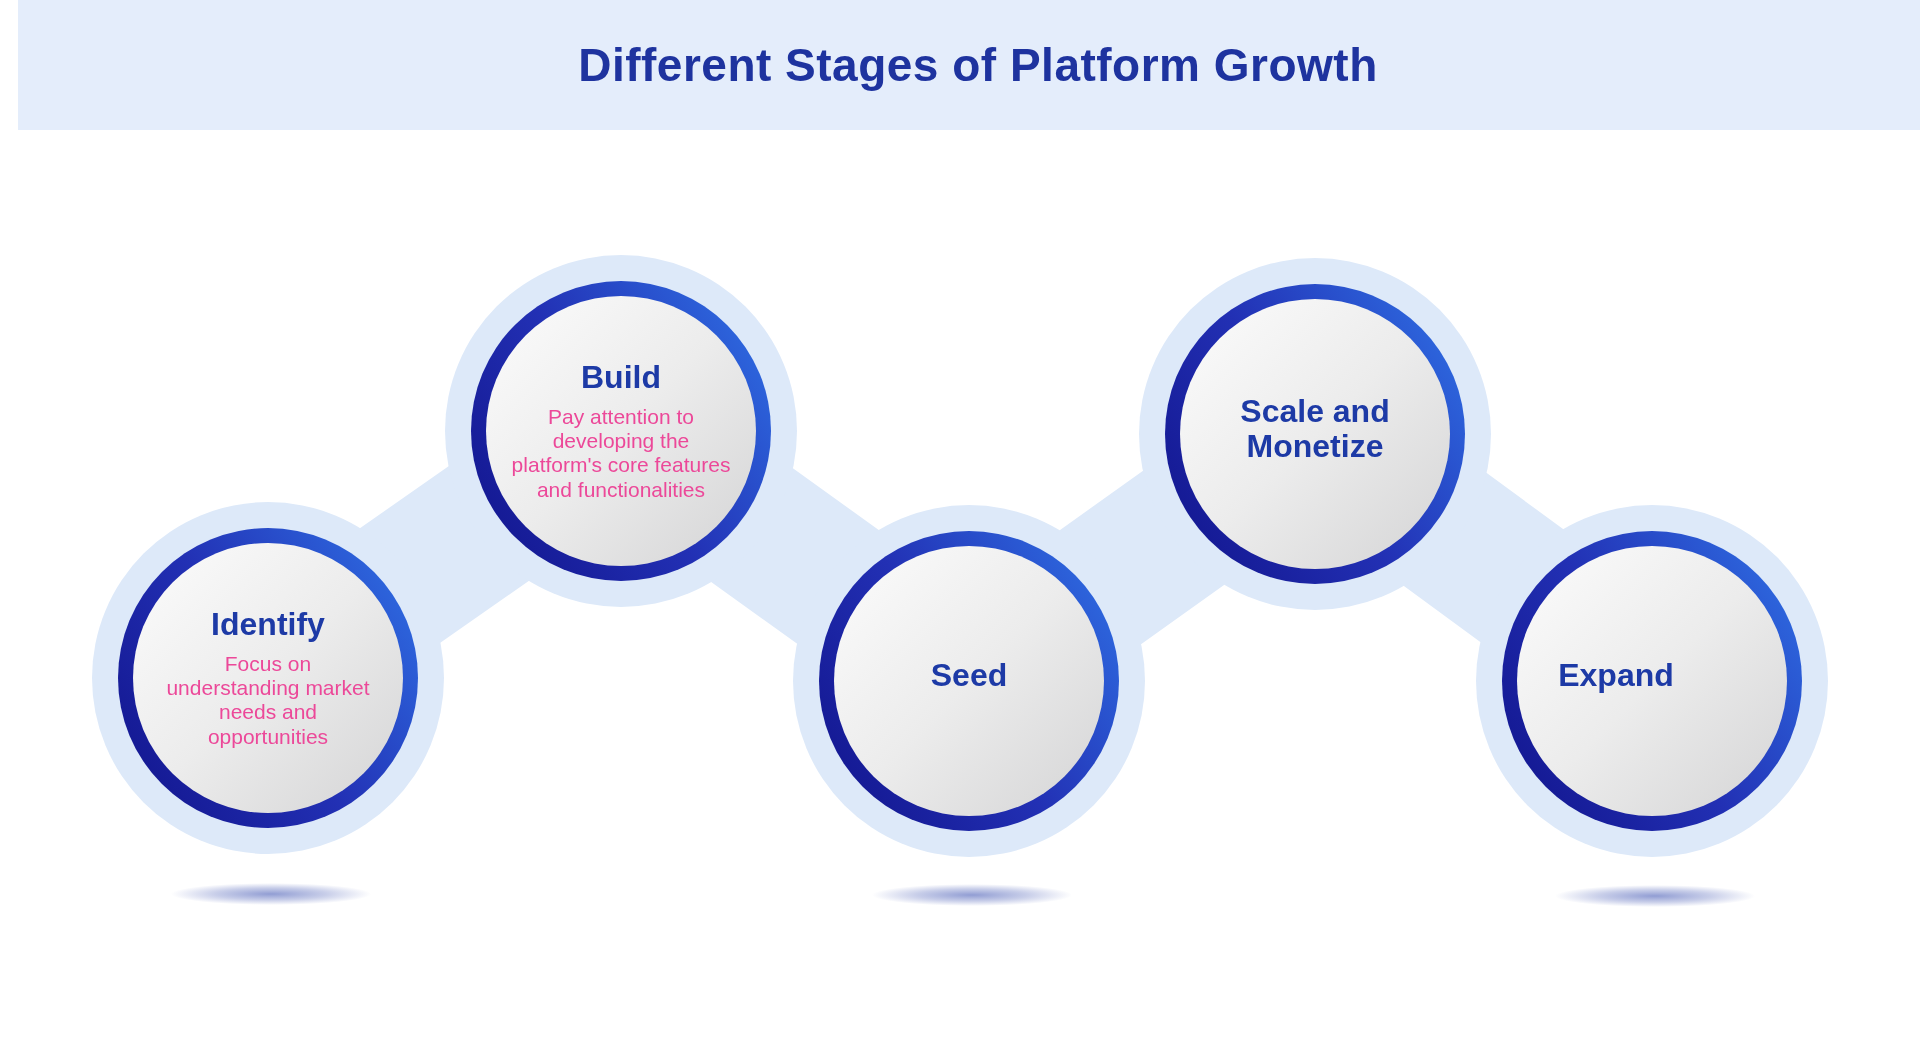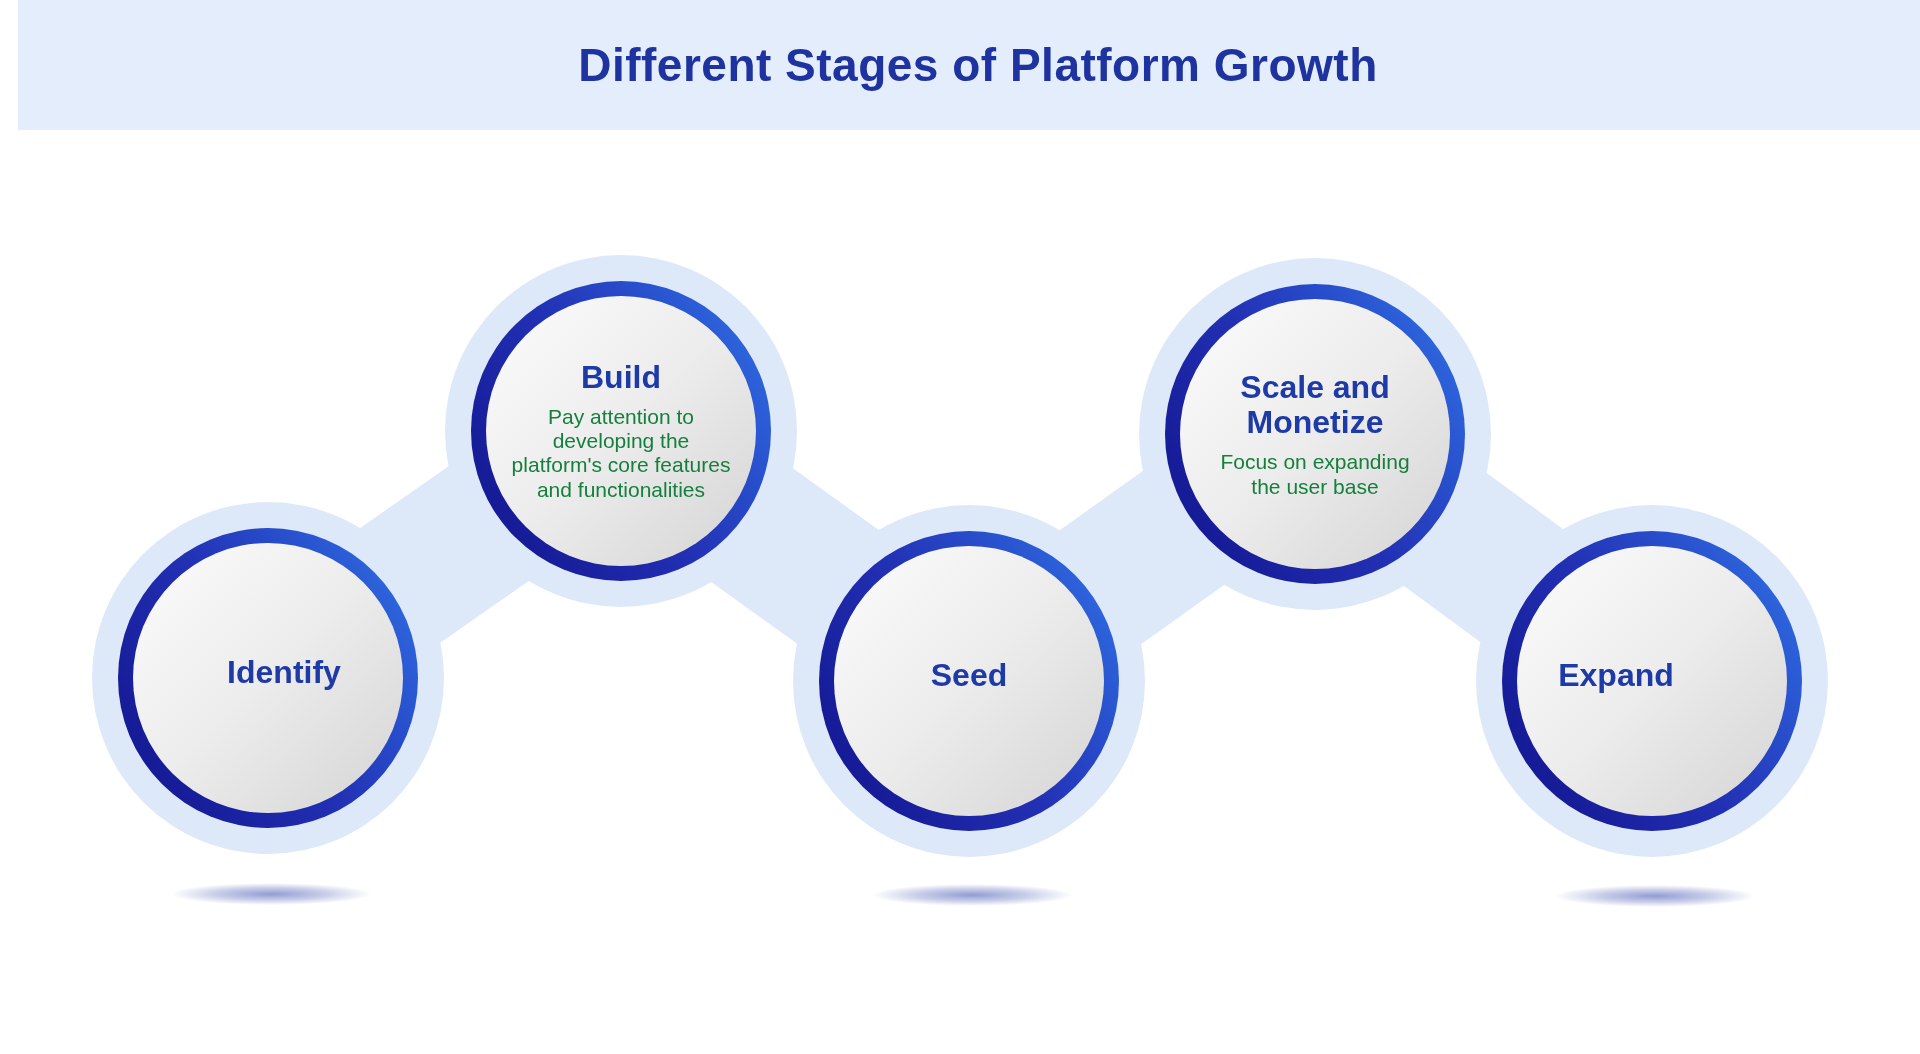--- a/index.html
+++ b/index.html
@@ -21,21 +21,21 @@
     position:absolute;width:250px;
     transform:translate(-50%,-50%);
     display:flex;flex-direction:column;align-items:center;justify-content:center;
     text-align:center;
   }
   .stage-title{
     font-size:32px;font-weight:700;color:#1d3aa6;line-height:1.1;
     white-space:pre-line;margin:0 0 10px 0;
   }
   .stage-desc{
-    font-size:21px;color:#15803d;line-height:1.15;white-space:pre-line;margin:0;
+    font-size:21px;color:#ec4899;line-height:1.15;white-space:pre-line;margin:0;
   }
 </style>
 </head>
 <body>
 
 <svg class="diagram" width="1920" height="1054" viewBox="0 0 1920 1054" xmlns="http://www.w3.org/2000/svg">
   <defs>
     <linearGradient id="ringGrad" x1="0" y1="0.75" x2="1" y2="0.12">
       <stop offset="0" stop-color="#141892"></stop>
       <stop offset="0.45" stop-color="#2230b4"></stop>
@@ -84,38 +84,40 @@
   <g>
     <circle cx="1652" cy="681" r="150" fill="url(#ringGrad)"></circle>
     <circle cx="1652" cy="681" r="135" fill="url(#innerGrad)"></circle>
   </g>
 </svg>
 
 <div class="header-band">
   <div class="page-title">Different Stages of Platform Growth</div>
 </div>
 
-<div class="stage-text" style="left:284px;top:678px;">
+<div class="stage-text" style="left:268px;top:678px;">
   <div class="stage-title">Identify</div>
+  <div class="stage-desc">Focus on
+understanding market
+needs and
+opportunities</div>
 </div>
 
 <div class="stage-text" style="left:621px;top:431px;">
   <div class="stage-title">Build</div>
   <div class="stage-desc">Pay attention to
 developing the
 platform's core features
 and functionalities</div>
 </div>
 
 <div class="stage-text" style="left:969px;top:681px;">
   <div class="stage-title">Seed</div>
 </div>
 
 <div class="stage-text" style="left:1315px;top:434px;">
   <div class="stage-title">Scale and
 Monetize</div>
-  <div class="stage-desc">Focus on expanding
-the user base</div>
 </div>
 
 <div class="stage-text" style="left:1616px;top:681px;">
   <div class="stage-title">Expand</div>
 </div>
 
 </body></html>

